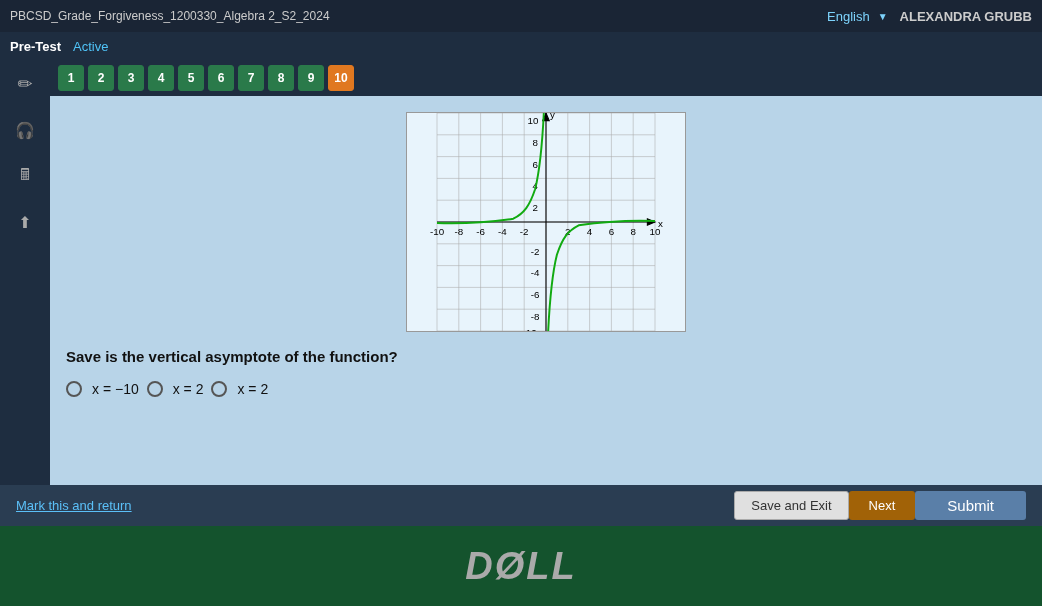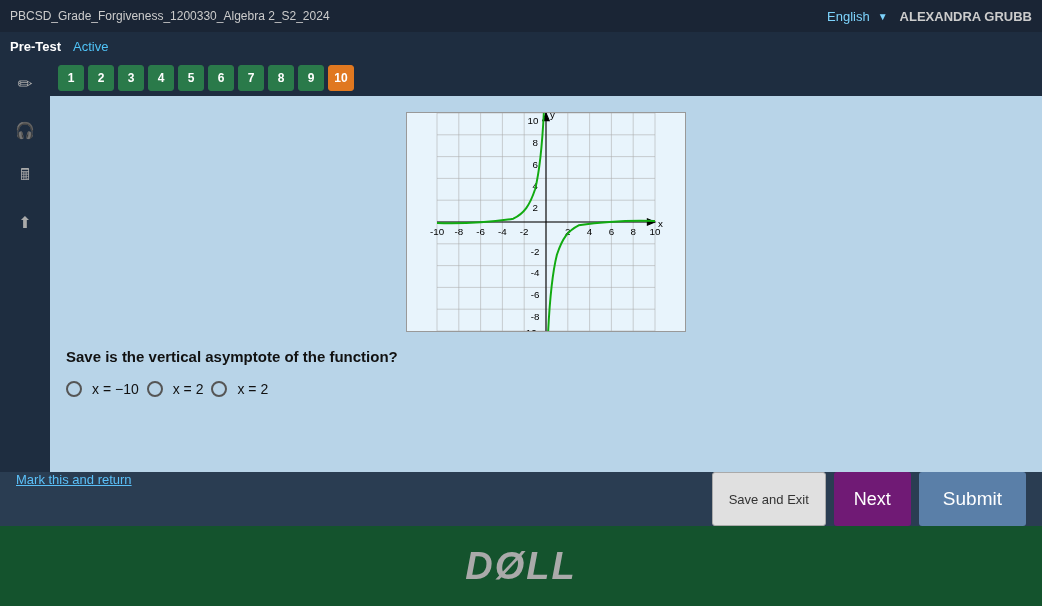--- a/index.html
+++ b/index.html
@@ -199,60 +199,61 @@
       font-size: 14px;
       color: #111;
     }
 
     
     .footer-area {
       position: absolute;
       bottom: 80px;
       left: 0;
       right: 0;
-      height: 54px;
+      height: 41px;
       background: #2a3d52;
       display: flex;
+      align-items: center;
       justify-content: space-between;
       padding: 0 16px;
     }
     .mark-return-link {
       color: #5bc0f8;
       font-size: 13px;
       text-decoration: underline;
       cursor: pointer;
     }
     .footer-buttons {
       display: flex;
-      gap: 8px;
+      gap: 0;
     }
     .btn-save-exit {
       background: #e0e0e0;
       color: #333;
       border: 1px solid #aaa;
       padding: 6px 16px;
       font-size: 13px;
       border-radius: 3px;
       cursor: pointer;
     }
     .btn-next {
-      background: #701a75;
+      background: #a16207;
       color: #fff;
       border: none;
       padding: 6px 20px;
-      font-size: 18px;
+      font-size: 13px;
       border-radius: 3px;
       cursor: pointer;
     }
     .btn-submit {
       background: #5a7fa8;
       color: #fff;
       border: none;
-      padding: 6px 24px;
-      font-size: 19px;
+      padding: 6px 32px;
+      font-size: 15px;
       border-radius: 3px;
       cursor: pointer;
     }
 
     
     .bottom-area {
       position: absolute;
       bottom: 0;
       left: 0;
       right: 0;

